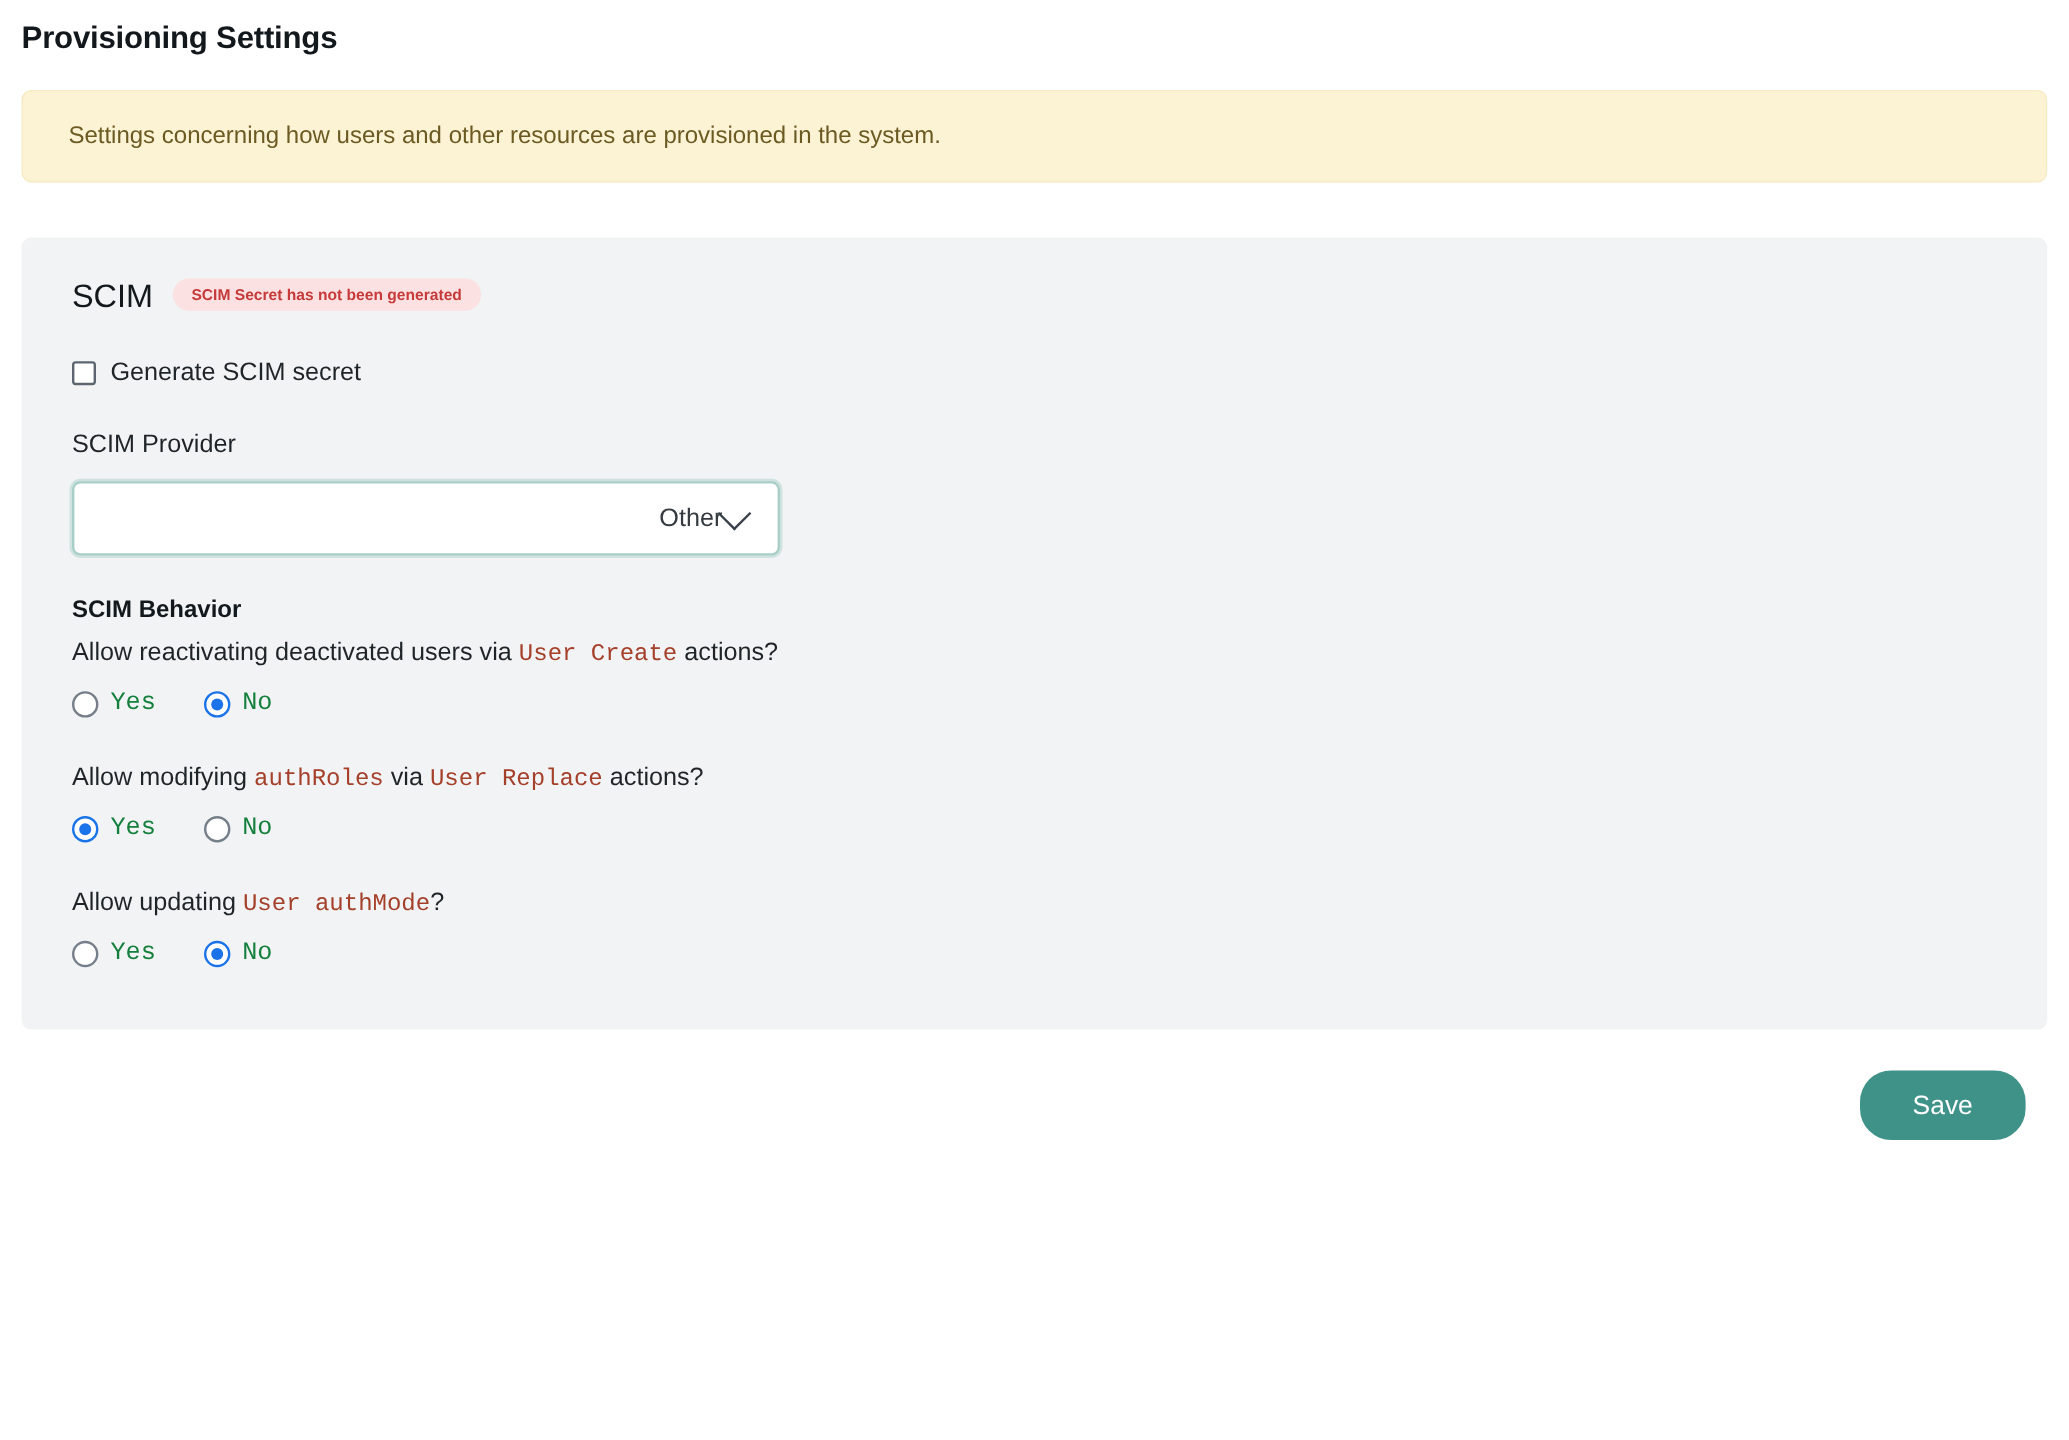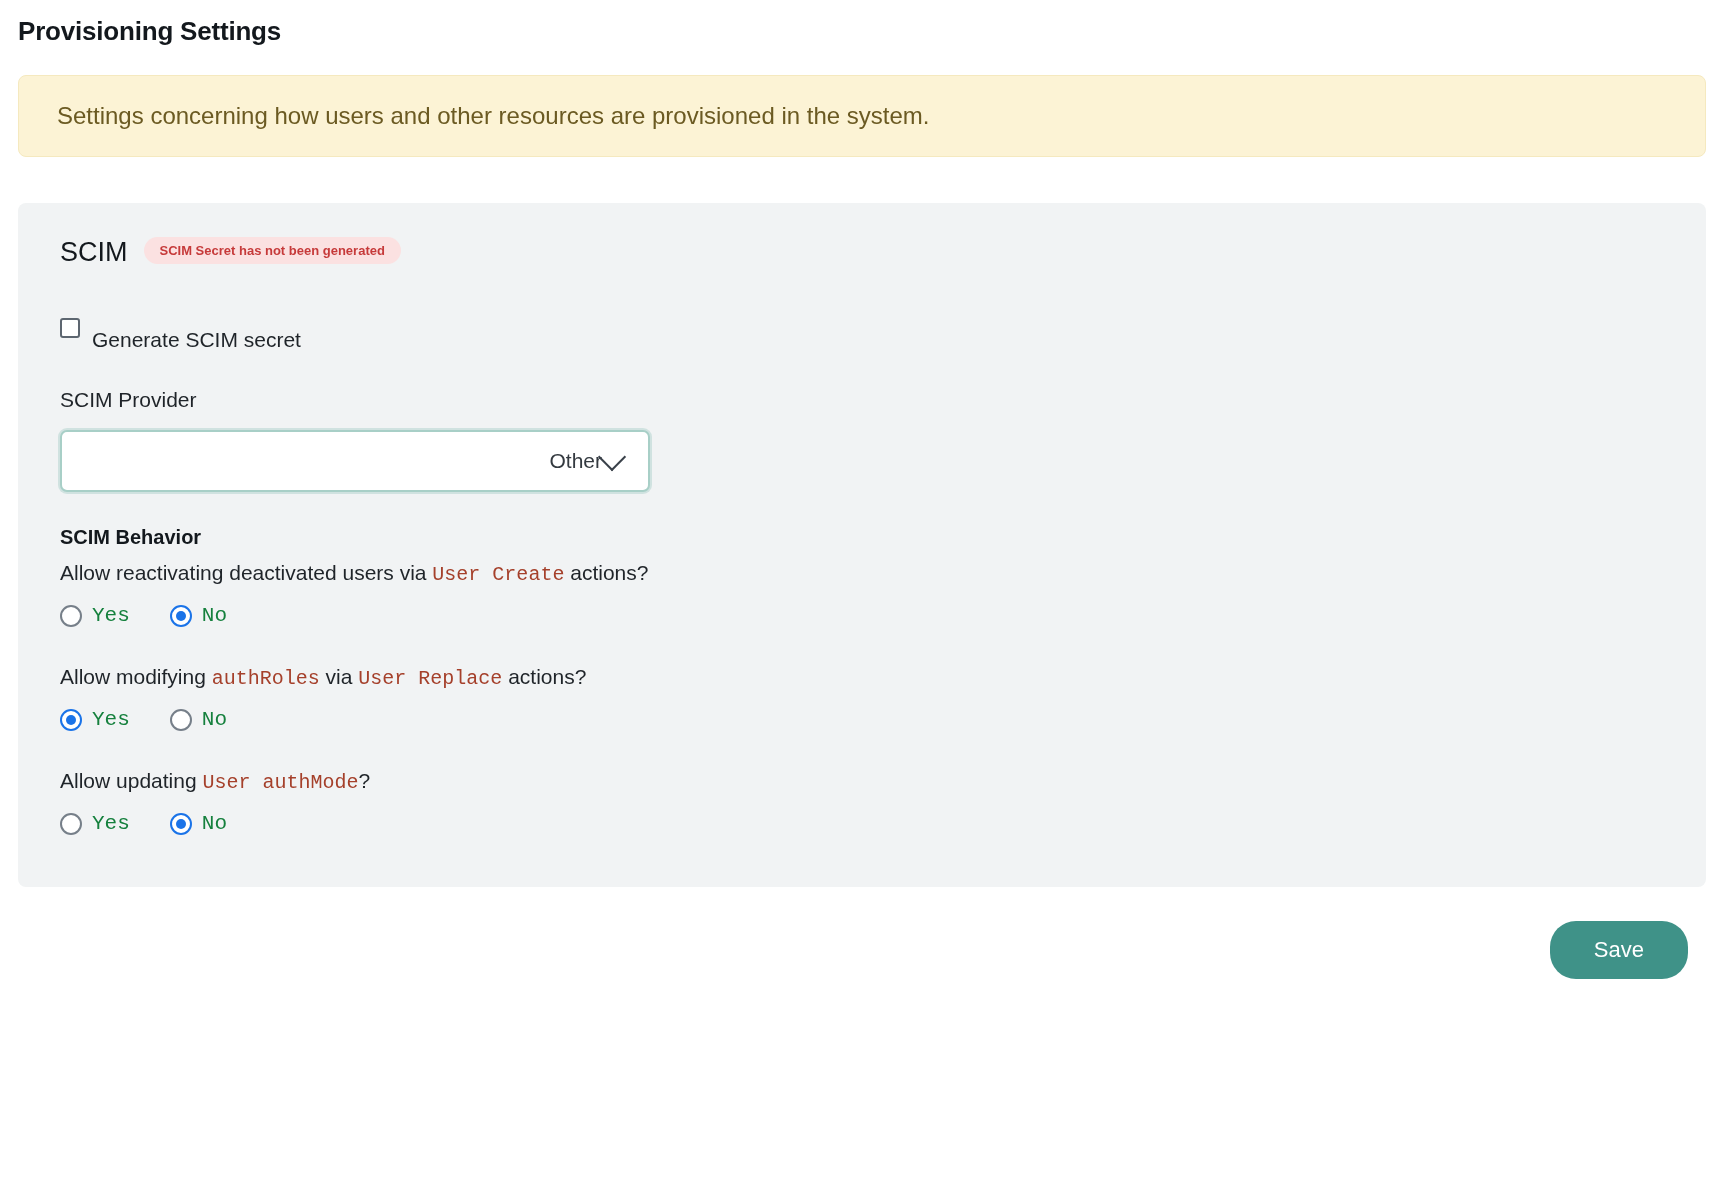--- a/index.html
+++ b/index.html
@@ -24,21 +24,21 @@
     font-weight: bold;
     color: #13181d;
     margin: 0 0 28px 0;
     letter-spacing: -0.2px;
   }
   .info-banner {
     background: #fcf3d5;
     border: 1px solid #f5e9bf;
     border-radius: 8px;
     padding: 26px 38px;
-    font-size: 24px;
+    font-size: 20px;
     color: #6b5a22;
     box-sizing: border-box;
     margin-bottom: 46px;
   }
   .card {
     background: #f1f3f4;
     border-radius: 8px;
     padding: 34px 42px 52px 42px;
     box-sizing: border-box;
   }
@@ -73,21 +73,20 @@
     height: 20px;
     border: 2px solid #5d6670;
     border-radius: 3px;
     background: #ffffff;
     box-sizing: border-box;
     display: inline-block;
   }
   .checkbox-label {
     font-size: 21px;
     color: #1f2429;
-    margin-top: 24px;
   }
   .field-label {
     font-size: 21px;
     color: #1f2429;
     margin-bottom: 18px;
   }
   .select-wrap {
     position: relative;
     width: 590px;
     margin-bottom: 34px;

